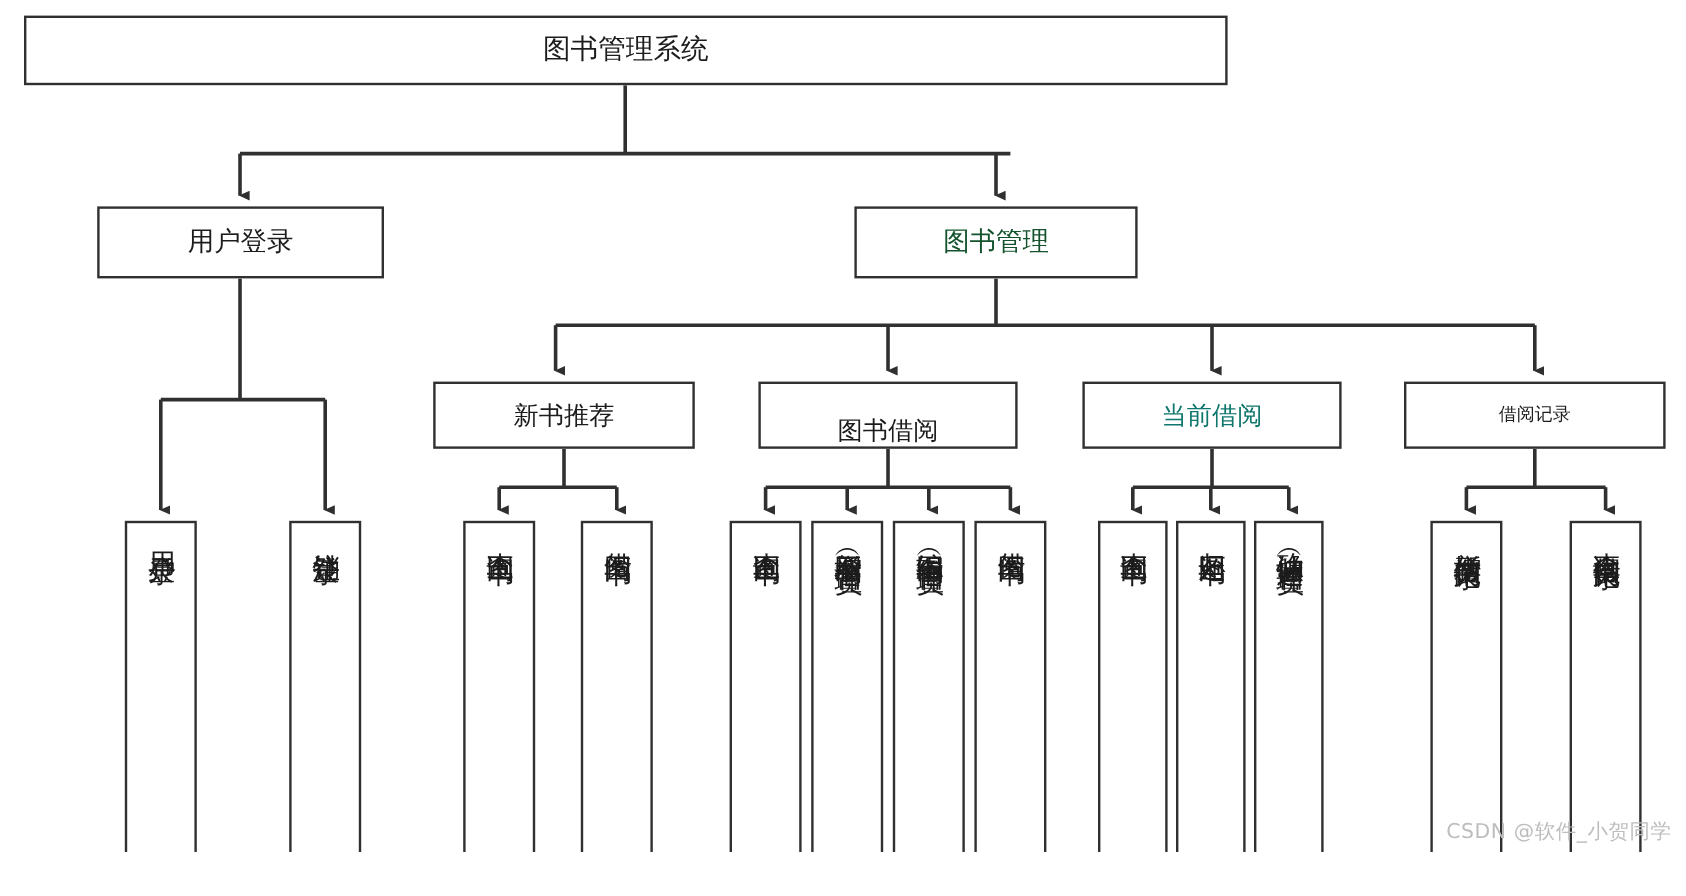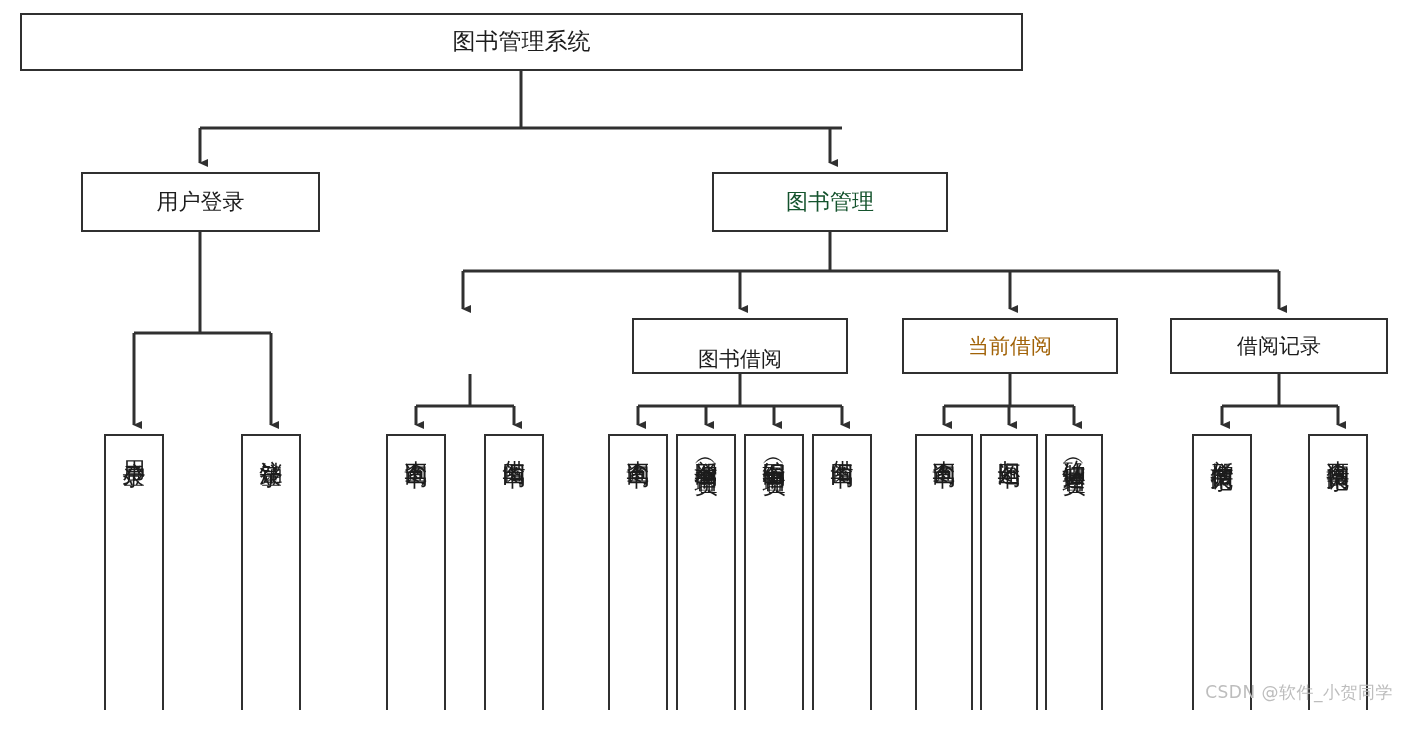--- a/index.html
+++ b/index.html
@@ -139,28 +139,31 @@
     <span class="node-label" style="font-size: 23px; color: rgb(28, 28, 28);">图书管理系统</span>
   </div>
 
   <div class="node horizontal" style="left: 81px; top: 172px; width: 239px; height: 60px; background: rgb(255, 255, 255); border-color: rgb(48, 48, 48);">
     <span class="node-label" style="font-size: 22px; color: rgb(28, 28, 28);">用户登录</span>
   </div>
   <div class="node horizontal" style="left: 712px; top: 172px; width: 236px; height: 60px; background: rgb(255, 255, 255); border-color: rgb(48, 48, 48);">
     <span class="node-label" style="font-size: 22px; color: #14532d;">图书管理</span>
   </div>
 
+  <div class="node horizontal" style="left: 361px; top: 318px; width: 218px; height: 56px; background: rgb(255, 255, 255); border-color: rgb(48, 48, 48);">
+    <span class="node-label" style="font-size: 21px; color: rgb(28, 28, 28);">新书推荐</span>
+  </div>
   <div class="node horizontal" style="left: 632px; top: 318px; width: 216px; height: 56px; background: rgb(255, 255, 255); border-color: rgb(48, 48, 48); align-items: flex-end;">
     <span class="node-label" style="font-size: 21px; color: rgb(28, 28, 28);">图书借阅</span>
   </div>
   <div class="node horizontal" style="left: 902px; top: 318px; width: 216px; height: 56px; background: rgb(255, 255, 255); border-color: rgb(48, 48, 48);">
-    <span class="node-label" style="font-size: 21px; color: #a16207;">当前借阅</span>
+    <span class="node-label" style="font-size: 21px; color: #0f766e;">当前借阅</span>
   </div>
   <div class="node horizontal" style="left: 1170px; top: 318px; width: 218px; height: 56px; background: rgb(255, 255, 255); border-color: rgb(48, 48, 48);">
-    <span class="node-label" style="font-size: 21px; color: rgb(28, 28, 28);">借阅记录</span>
+    <span class="node-label" style="font-size: 15px; color: rgb(28, 28, 28);">借阅记录</span>
   </div>
 
   <div class="node vertical" style="left: 104px; top: 434px; width: 60px; height: 301px; background: rgb(255, 255, 255); border-color: rgb(48, 48, 48);">
     <span class="node-label" style="font-size: 23px; color: rgb(28, 28, 28);">用户登录</span>
   </div>
   <div class="node vertical" style="left: 241px; top: 434px; width: 60px; height: 301px; background: rgb(255, 255, 255); border-color: rgb(48, 48, 48);">
     <span class="node-label" style="font-size: 23px; color: rgb(28, 28, 28);">注销登录</span>
   </div>
   <div class="node vertical" style="left: 386px; top: 434px; width: 60px; height: 301px; background: rgb(255, 255, 255); border-color: rgb(48, 48, 48);">
     <span class="node-label" style="font-size: 23px; color: rgb(28, 28, 28);">查询图书</span>

